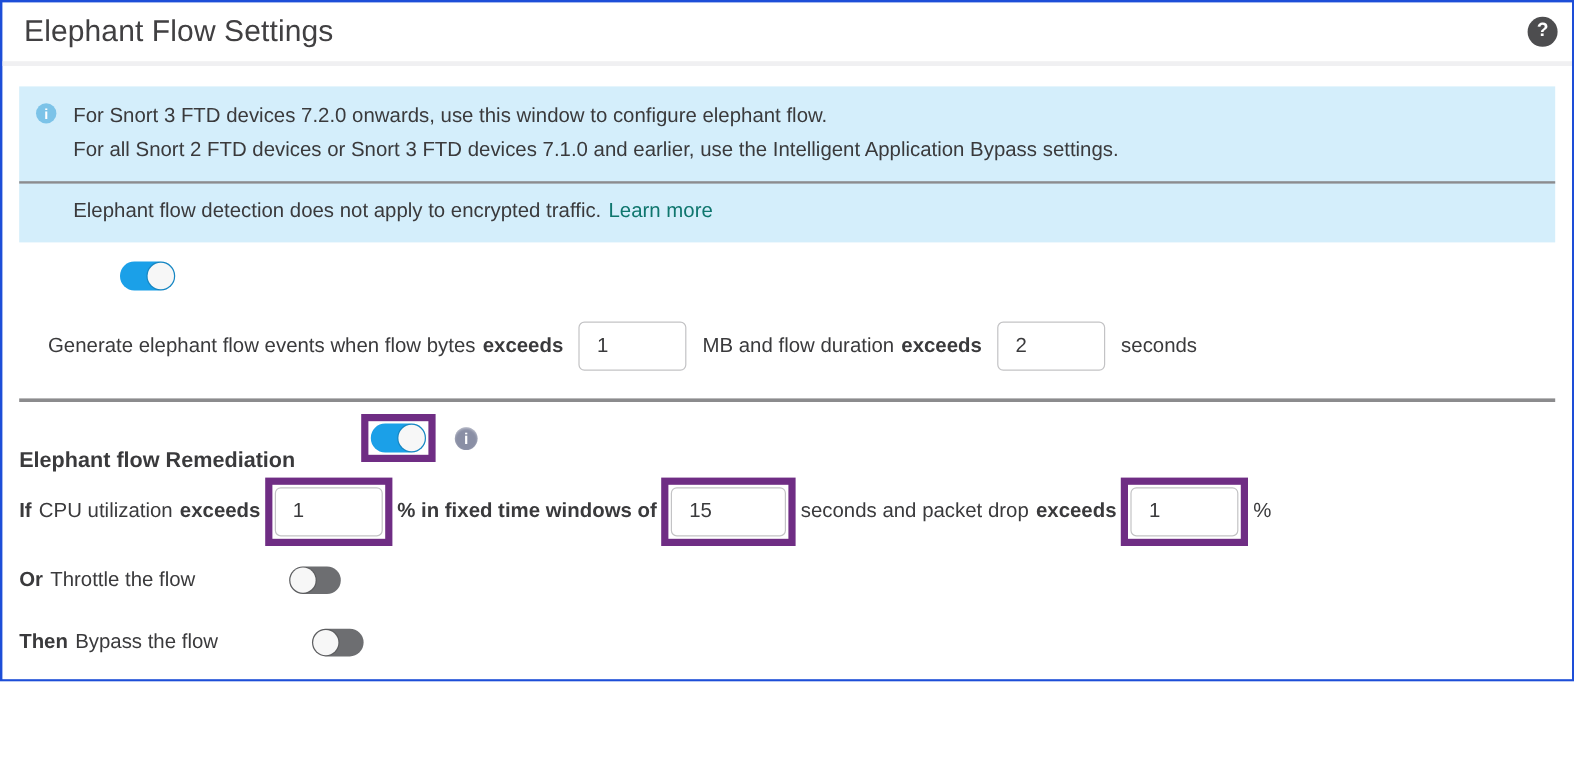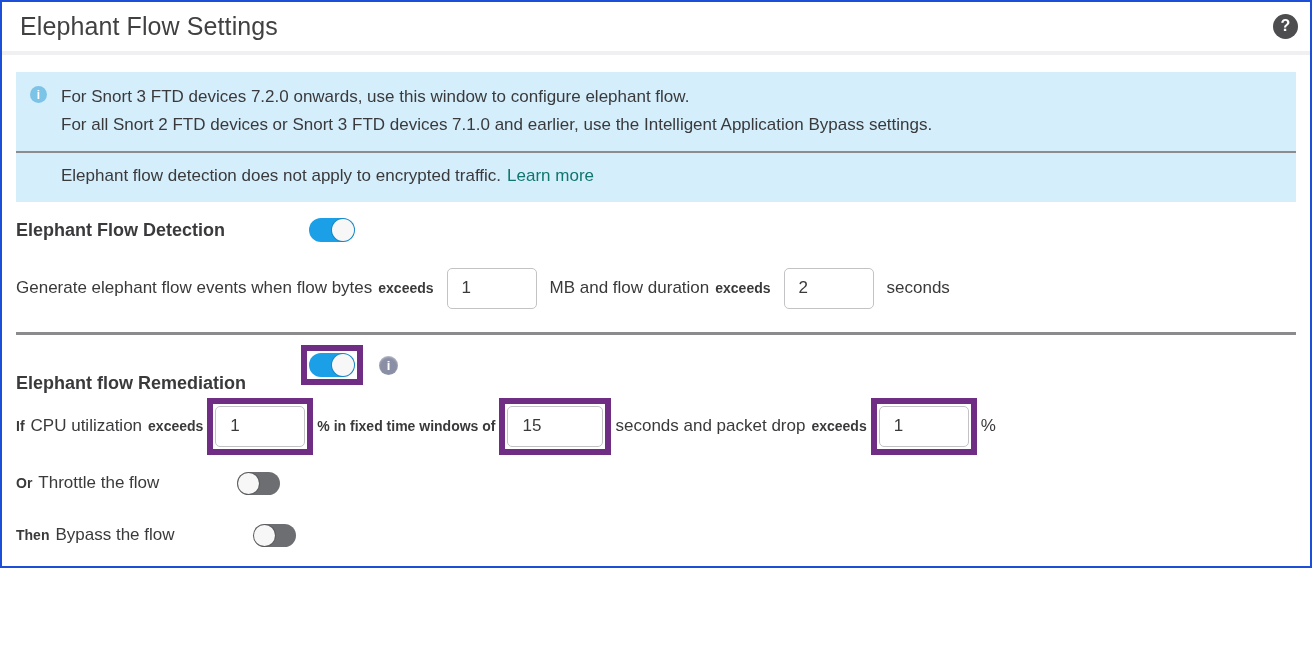--- a/index.html
+++ b/index.html
@@ -118,21 +118,21 @@
 
   
   .content {
     padding: 0 14px;
   }
   .row {
     display: flex;
     align-items: center;
   }
   .label-strong {
-    font-size: 14px;
+    font-size: 17px;
     font-weight: 700;
     color: #3a3a3c;
   }
   .label-normal {
     font-size: 17px;
     font-weight: 400;
     color: #3a3a3c;
   }
 
   .detection-row {
@@ -188,20 +188,21 @@
     font-size: 17px;
     color: #3a3a3c;
     padding: 0 14px;
     outline: none;
   }
   .num-input.wide { width: 96px; }
 
   .gen-row {
     height: 60px;
     gap: 0;
+    margin-left: 24px;
   }
   .gen-row .num-input { margin: 0 13px; }
 
   .section-divider {
     height: 3px;
     background: #8b8b8d;
     margin: 14px 14px 0 14px;
   }
 
   
@@ -280,21 +281,20 @@
     </div>
     <div class="banner-sep"></div>
     <div class="banner-bottom">
       <span>Elephant flow detection does not apply to encrypted traffic.</span><span class="spacer-6"></span><a class="learn-more" href="#">Learn more</a>
     </div>
   </div>
 
   <div class="content">
 
     <div class="row detection-row">
-      <div class="label-strong">Elephant Flow Detection</div>
       <div class="detection-toggle-wrap">
         <div class="toggle on">
           <div class="knob"></div>
         </div>
       </div>
     </div>
 
     <div class="row gen-row">
       <span class="label-normal">Generate elephant flow events when flow bytes</span>
         <span class="spacer-6"></span>

